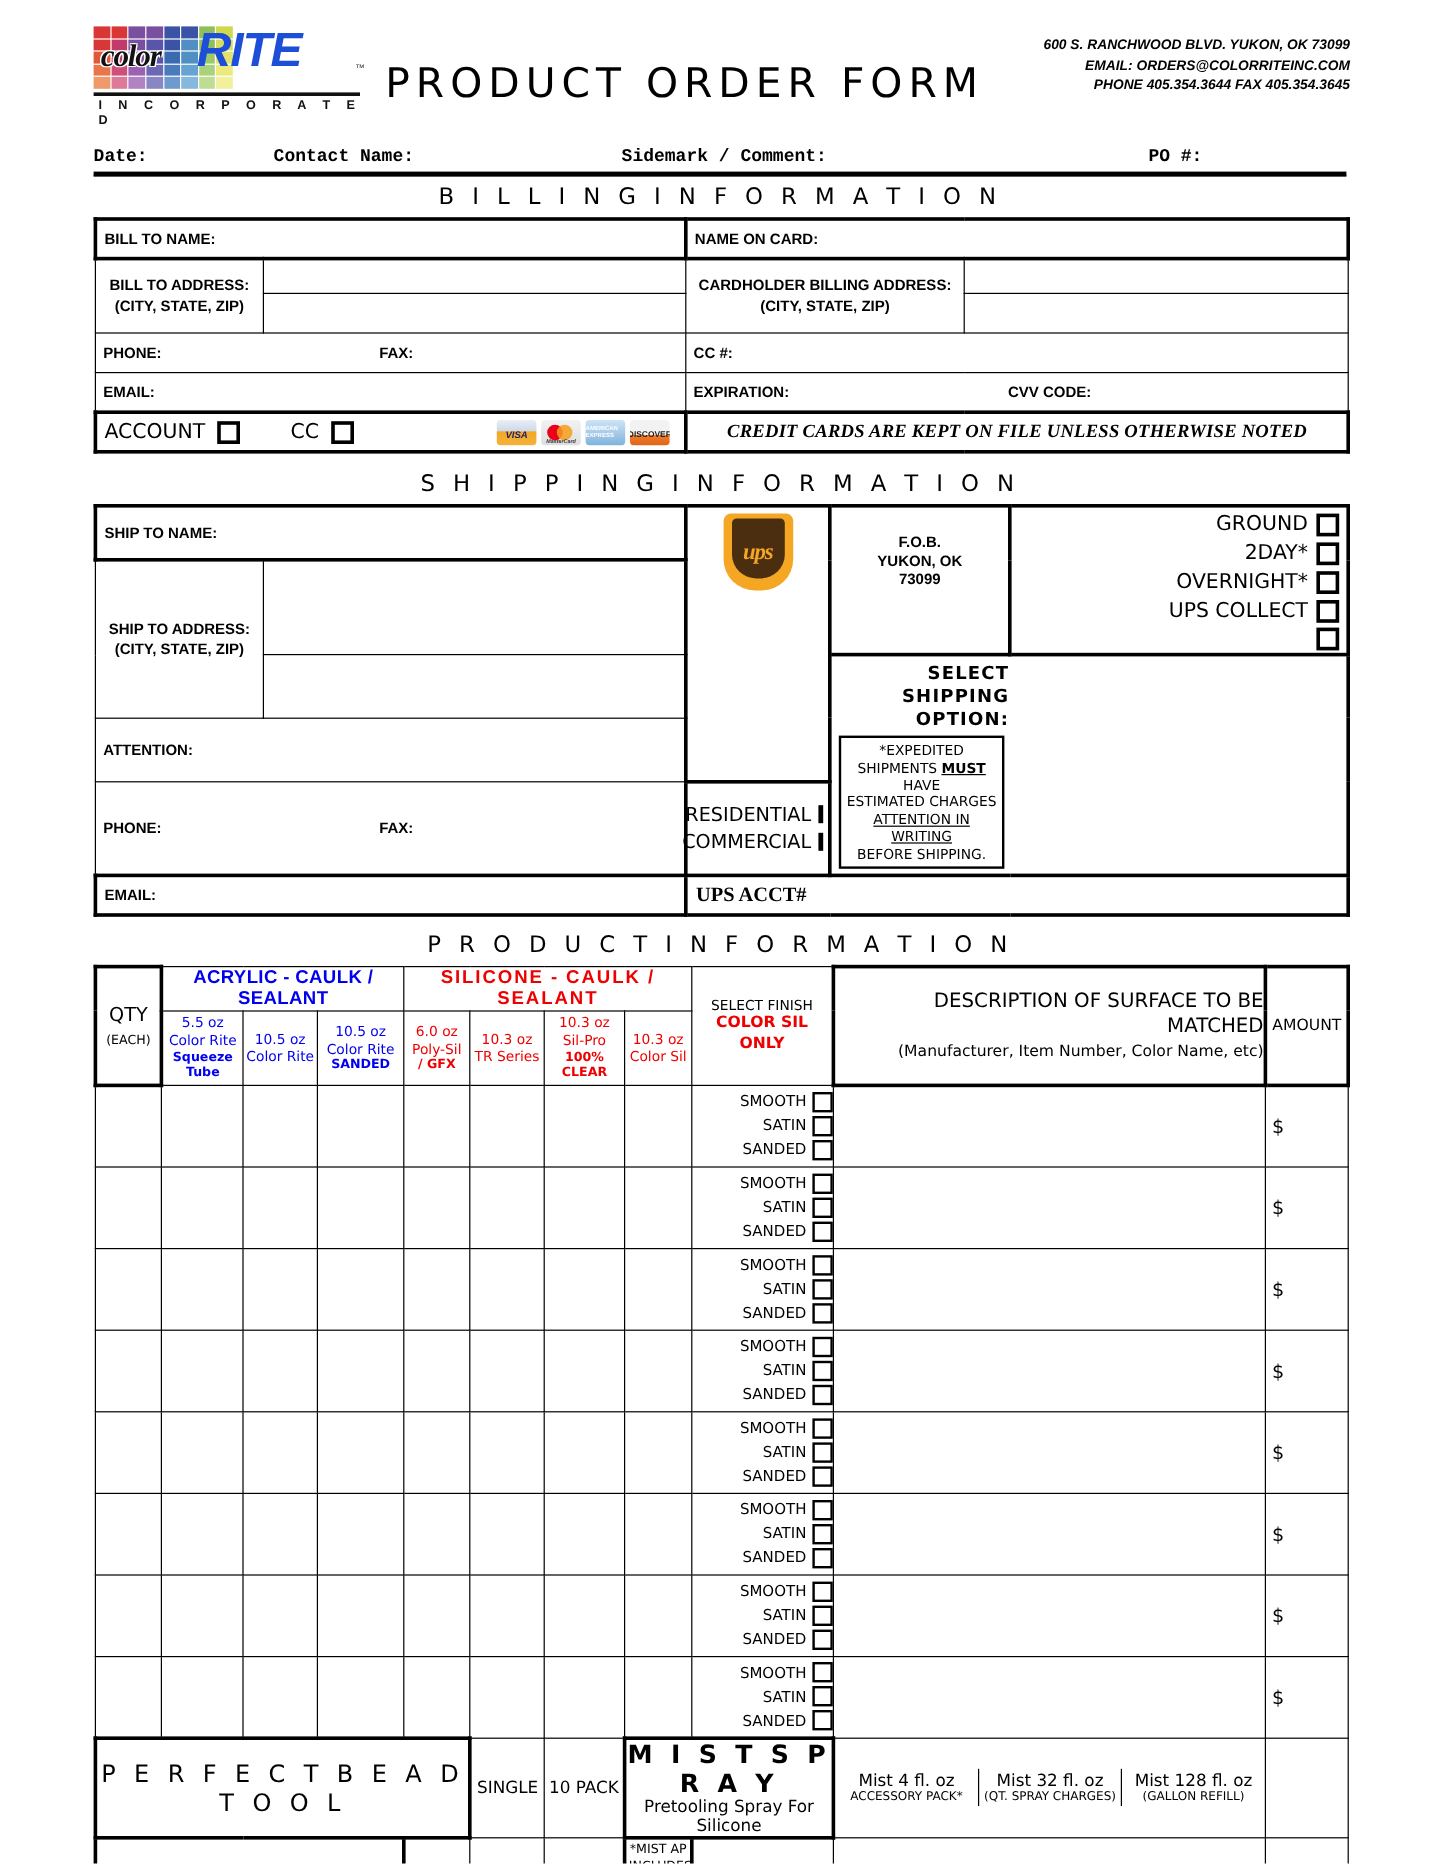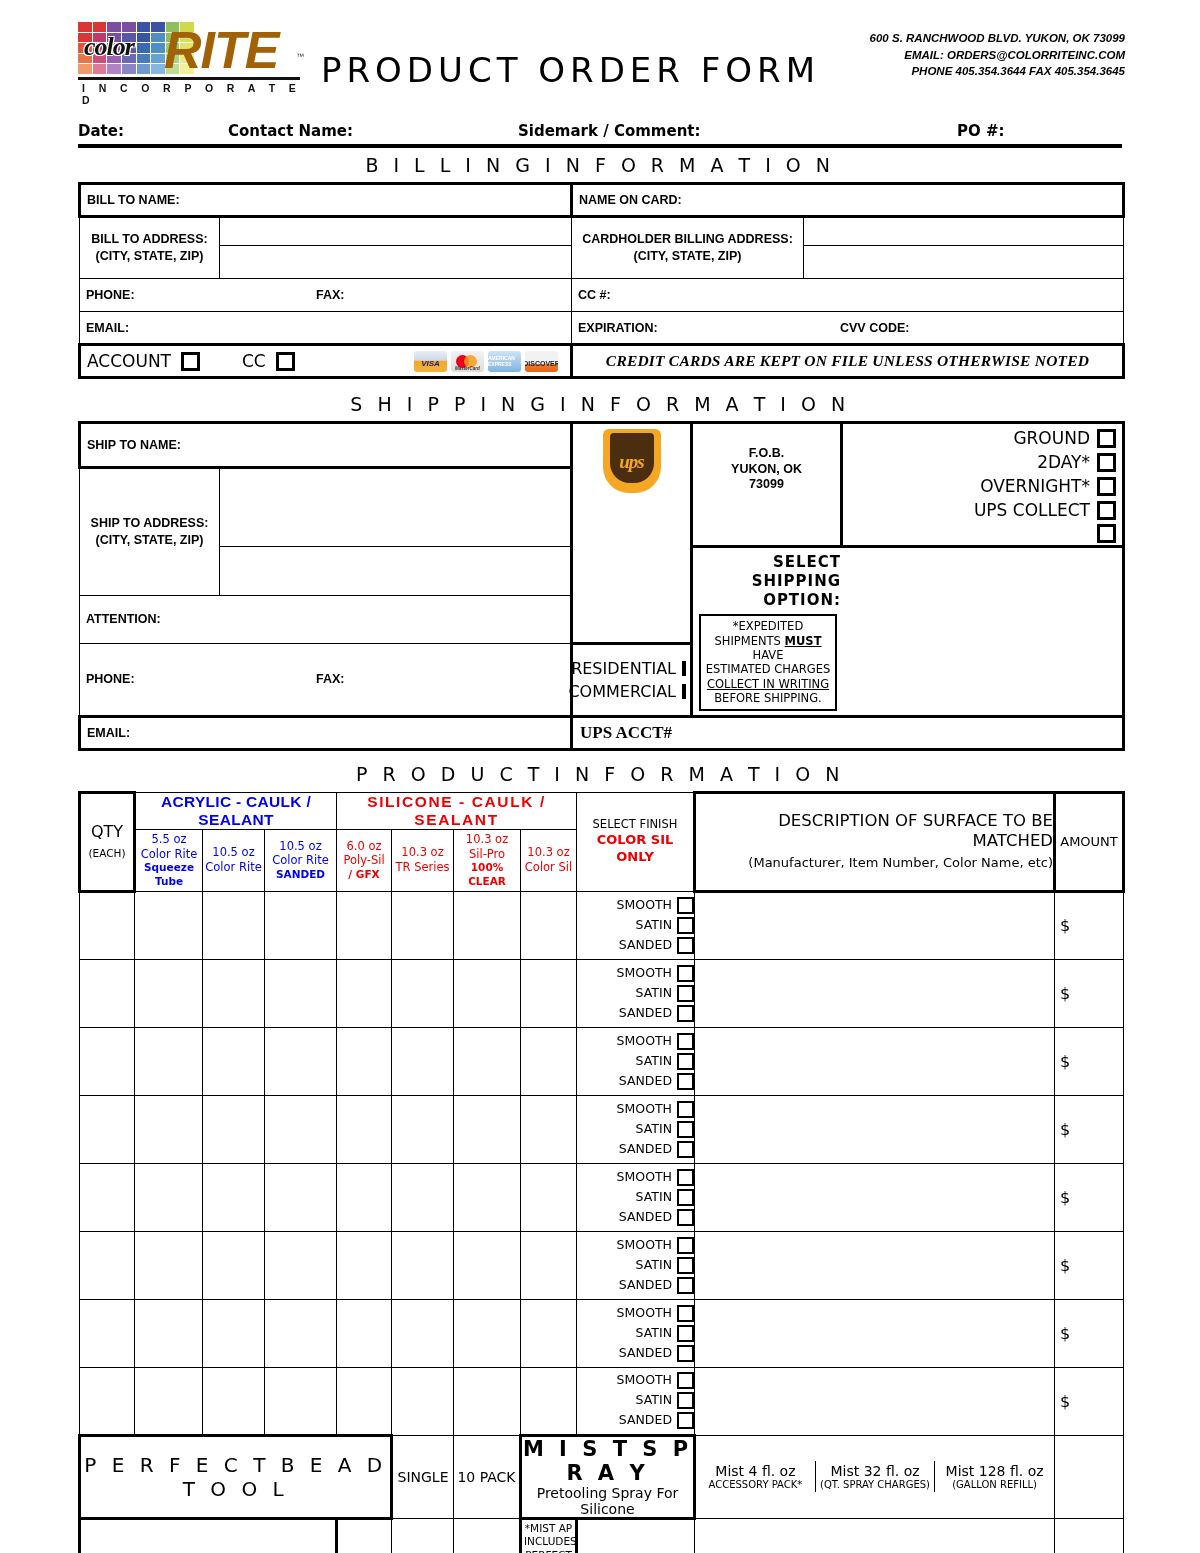--- a/index.html
+++ b/index.html
@@ -18,37 +18,37 @@
   .hdr { display:flex; align-items:flex-start; padding:22px 75px 0 78px; }
   .logo-wrap { width:228px; flex:0 0 228px; }
   .logo-top { position:relative; height:52px;text-decoration:underline; }
   .swatch-grid { position:absolute; left:0; top:0; width:116px; height:52px;
       display:grid; grid-template-columns:repeat(8,1fr); grid-template-rows:repeat(5,1fr); gap:1px; background:#fff;}
   .sw { width:100%; height:100%; }
   .cr-word { position:absolute; left:6px; top:10px; font-family:"Liberation Serif", serif;
       font-style:italic; font-weight:bold; font-size:26px; color:#111; letter-spacing:-1px;
       text-shadow:1px 1px 0 #fff, -1px -1px 0 #fff, 1px -1px 0 #fff, -1px 1px 0 #fff; }
   .rite-word { position:absolute; left:86px; top:-2px; font-family:"Liberation Sans", sans-serif;
-      font-style:italic; font-weight:bold; font-size:52px; color:#a16207; letter-spacing:-1px; }
+      font-style:italic; font-weight:bold; font-size:40px; color:#1d4ed8; letter-spacing:-1px; }
   .tm { position:absolute; left:218px; top:30px; font-size:8px; color:#333; }
   .logo-inc { margin-top:2px; font-size:10.5px; font-weight:bold; letter-spacing:5.4px;
       color:#111; text-align:left; padding-left:4px; }
   .logo-rule { height:3px; background:#111; width:222px; margin-top:3px; }
 
   .title-wrap { flex:1; text-align:center; padding-top:28px; }
   .main-title { font-size:34px; letter-spacing:5px; font-weight:400;
       font-family:"DejaVu Sans", sans-serif; }
   .contact-block { width:290px; flex:0 0 290px; text-align:right; padding-top:8px;
       font-family:"Liberation Sans", sans-serif; font-style:italic; font-weight:bold;
       font-size:11.5px; line-height:1.45; }
 
   
   .daterow { display:flex; margin:16px 78px 0 78px; font-weight:bold; font-size:15px;
       font-family:"DejaVu Sans", sans-serif; }
-  .daterow > div { white-space:nowrap; }
+  .daterow > div { white-space:nowrap;font-family:Liberation Mono, monospace; }
   .dr-date { width:150px; }
   .dr-contact { width:290px; }
   .dr-side { width:400px; }
   .dr-po { flex:1;margin-left:39px; }
   .thickrule { height:4px; background:#000; margin:4px 78px 0 78px; border-bottom:1px solid #000; }
 
   
   .sect-title { text-align:center; font-size:19px; letter-spacing:4.5px;
       font-family:"DejaVu Sans", sans-serif; margin:6px 0 6px 0; }
 
@@ -366,21 +366,21 @@
       <td rowspan="3" colspan="2" class="outer" style="vertical-align:top;padding:0">
         <table style="border-collapse:collapse;width:100%;height:100%;table-layout:fixed">
           <tbody>
                 <tr>
             <td style="border:none;padding:0;vertical-align:top;width:150px">
               <div class="ship-opt-title">SELECT SHIPPING OPTION:</div>
               <div class="expedited">
                 <div>*EXPEDITED</div>
                 <div><span>SHIPMENTS </span><b style="text-decoration:underline">MUST</b><span> HAVE</span></div>
                 <div>ESTIMATED CHARGES</div>
-                <div style="text-decoration:underline">COLLECT IN WRITING</div>
+                <div style="text-decoration:underline">ATTENTION IN WRITING</div>
                 <div>BEFORE SHIPPING.</div>
               </div>
             </td>
             <td style="border:none;padding:0;"></td>
           </tr>
         </tbody>
             </table>
       </td>
     </tr>
     <tr>

